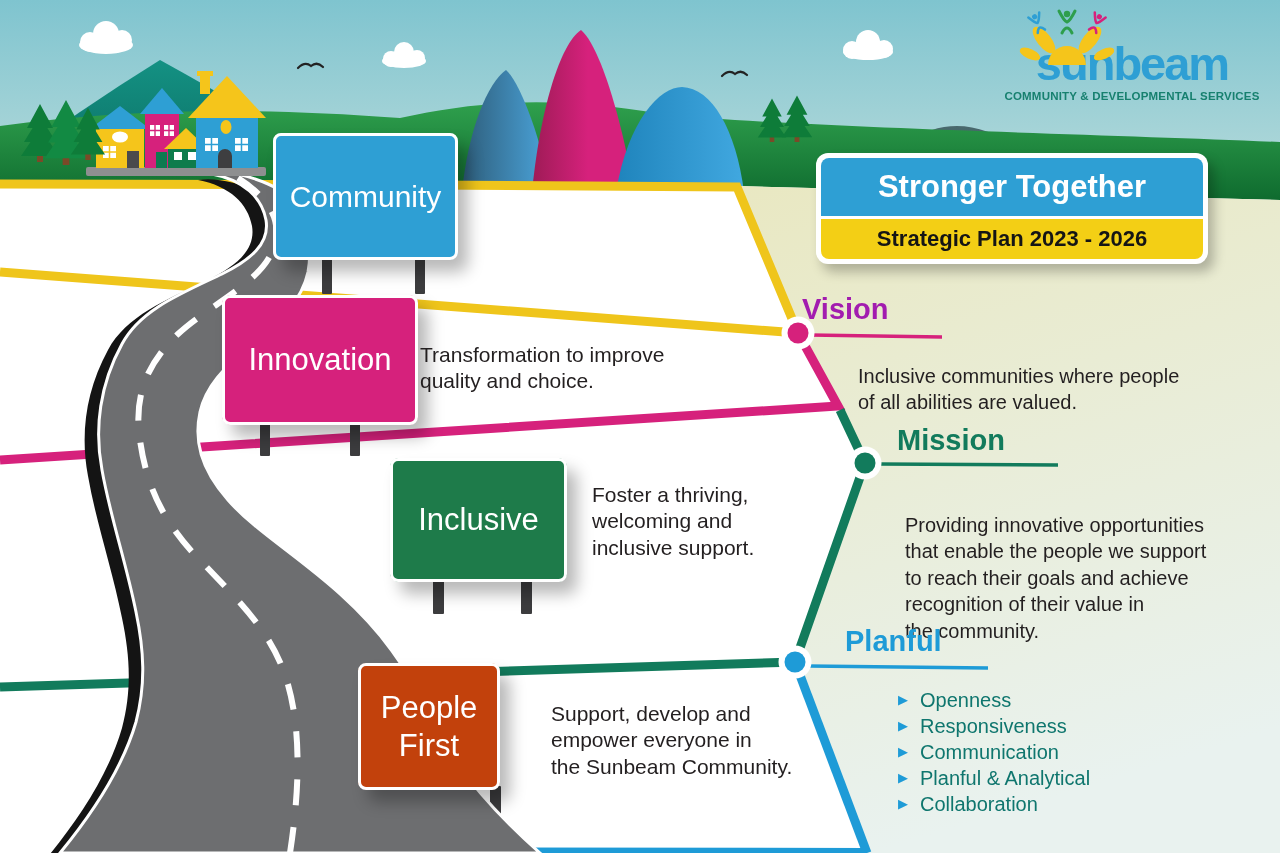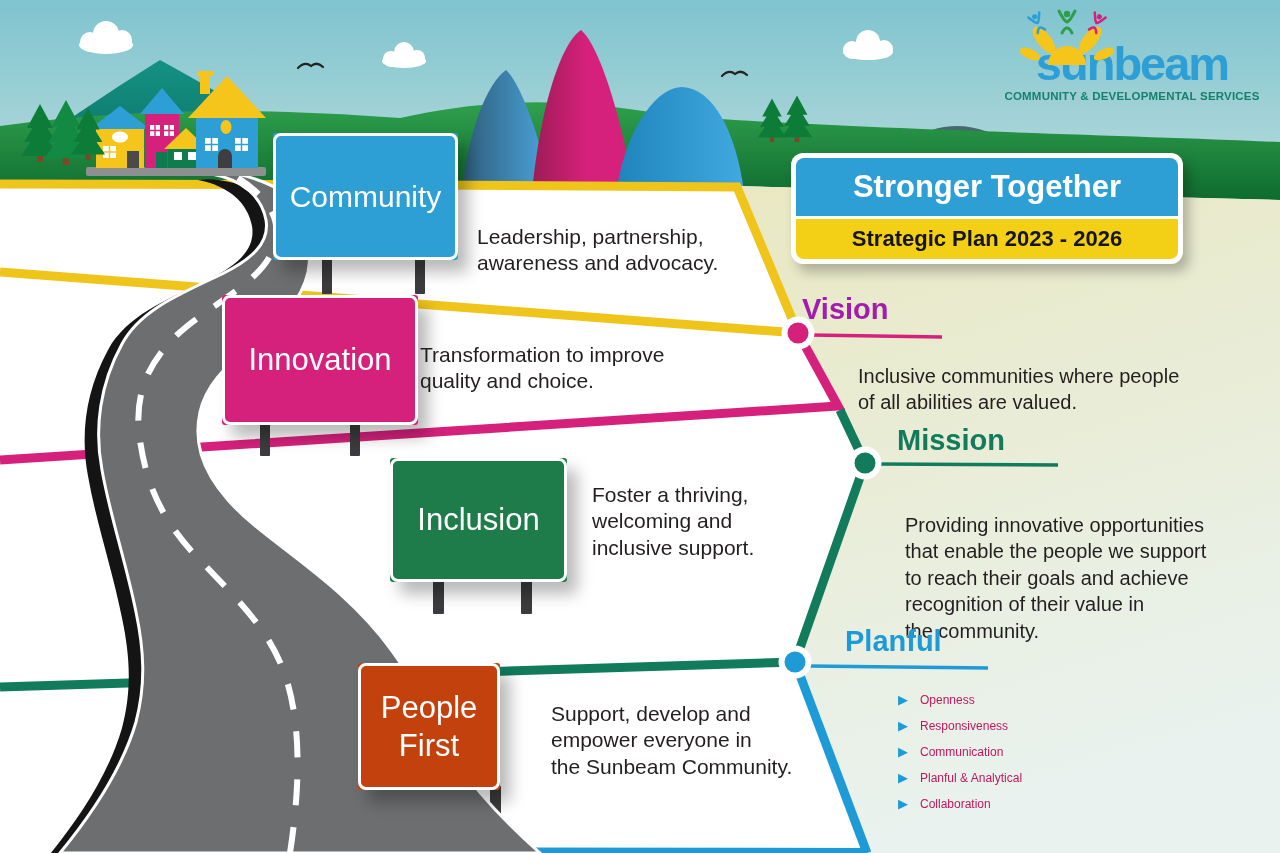--- a/index.html
+++ b/index.html
@@ -3,41 +3,41 @@
 <meta charset="utf-8">
 <style>
   html,body{margin:0;padding:0;background:#9aa;}
   #canvas{
     position:relative;width:1280px;height:853px;overflow:hidden;
     font-family:"Liberation Sans","DejaVu Sans",sans-serif;background:#fff;
   }
   #scene{position:absolute;left:0;top:0;z-index:1;}
   
   .sign{
-    position:absolute;z-index:6;box-sizing:border-box;border-radius:3px;
+    position:absolute;z-index:6;box-sizing:border-box;border-radius:9px;
     box-shadow:10px 12px 16px rgba(0,0,0,.28);
   }
   .sign-inner{
     box-sizing:border-box;width:100%;height:100%;border:3px solid #fff;border-radius:8px;
     display:flex;align-items:center;justify-content:center;text-align:center;
     color:#fff;white-space:pre-line;line-height:1.1;font-weight:400;
   }
   .desc{
     position:absolute;z-index:6;color:#231F20;font-size:21px;line-height:1.26;
     white-space:pre-line;
   }
   .sec-heading{position:absolute;z-index:6;font-weight:bold;font-size:29px;line-height:1;}
   .sec-text{position:absolute;z-index:6;color:#231F20;font-size:20px;line-height:1.32;white-space:pre-line;}
   .values-list{position:absolute;z-index:6;}
   .value-item{display:flex;align-items:center;margin-bottom:5px;height:21px;}
   .value-bullet{color:#1E9BD7;font-size:13px;margin-right:12px;line-height:1;}
-  .value-label{color:#be185d;font-size:12px;line-height:1;}
+  .value-label{color:#0f766e;font-size:20px;line-height:1;}
   
   .banner{
-    position:absolute;left:791px;top:153px;width:392px;z-index:6;background:#fff;
+    position:absolute;left:816px;top:153px;width:392px;z-index:6;background:#fff;
     border-radius:12px;padding:5px;box-shadow:6px 8px 12px rgba(0,0,0,.25);box-sizing:border-box;
   }
   .banner-title{
     background:#2E9FD4;border-radius:8px 8px 0 0;height:58px;display:flex;align-items:center;
     justify-content:center;color:#fff;font-weight:bold;font-size:31px;
   }
   .banner-sub{
     background:#F3CF15;border-radius:0 0 8px 8px;height:40px;margin-top:3px;display:flex;
     align-items:center;justify-content:center;color:#151515;font-weight:bold;font-size:22px;
   }
@@ -280,29 +280,27 @@
     <div class="banner-sub">Strategic Plan 2023 - 2026</div>
   </div>
 
   <div class="sign" style="left:273px;top:133px;width:185px;height:127px;background:#2E9FD4;">
     <div class="sign-inner" style="font-size:30px;">Community</div>
   </div>
   <div class="sign" style="left:222px;top:295px;width:196px;height:130px;background:#D6217C;">
     <div class="sign-inner" style="font-size:31px;">Innovation</div>
   </div>
   <div class="sign" style="left:390px;top:458px;width:177px;height:124px;background:#1E7B4A;">
-    <div class="sign-inner" style="font-size:31px;">Inclusion</div>
+    <div class="sign-inner" style="font-size:31px;">Inclusive</div>
   </div>
   <div class="sign" style="left:358px;top:663px;width:142px;height:127px;background:#c2410c;">
     <div class="sign-inner" style="font-size:31px;line-height:1.2;">People
 First</div>
   </div>
 
-  <div class="desc" style="left:477px;top:224px;">Leadership, partnership,
-awareness and advocacy.</div>
   <div class="desc" style="left:420px;top:342px;">Transformation to improve
 quality and choice.</div>
   <div class="desc" style="left:592px;top:482px;">Foster a thriving,
 welcoming and
 inclusive support.</div>
   <div class="desc" style="left:551px;top:701px;">Support, develop and
 empower everyone in
 the Sunbeam Community.</div>
 
   <div class="sec-heading" style="left:802px;top:295px;color:#a21caf;">Vision</div>

